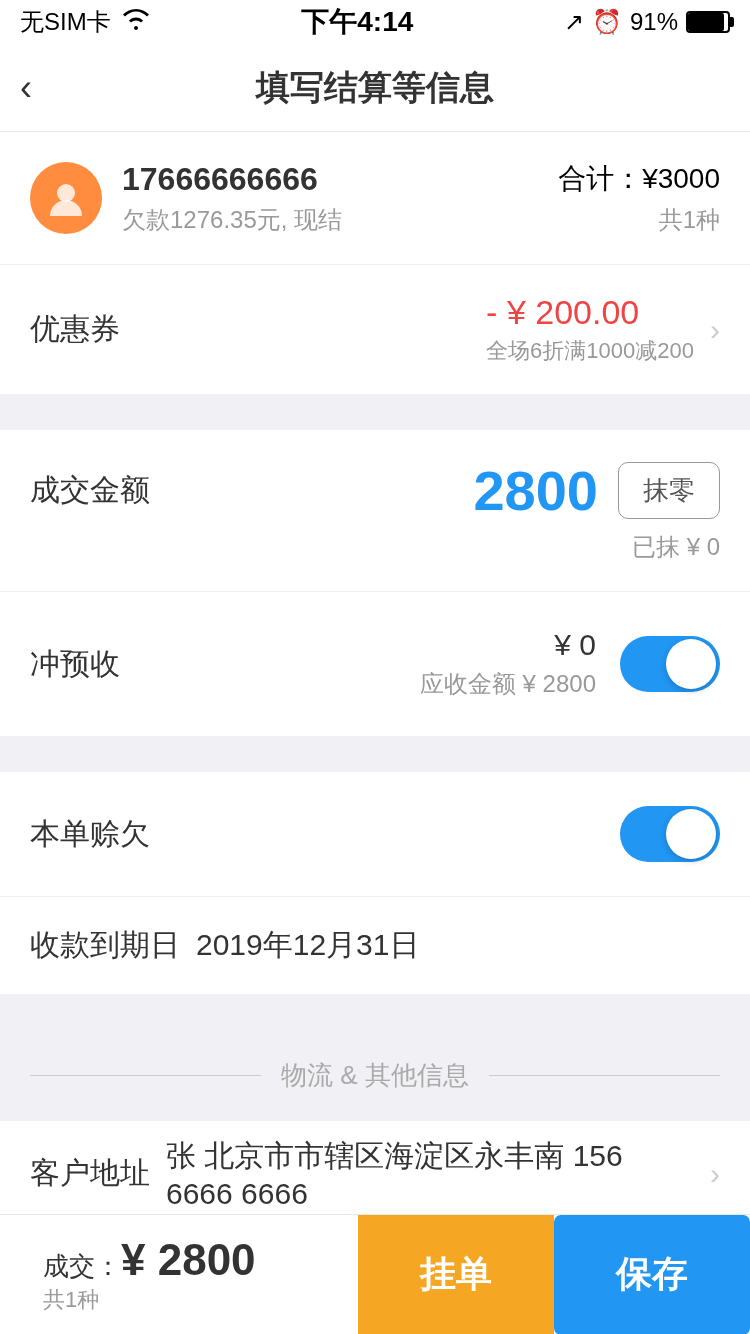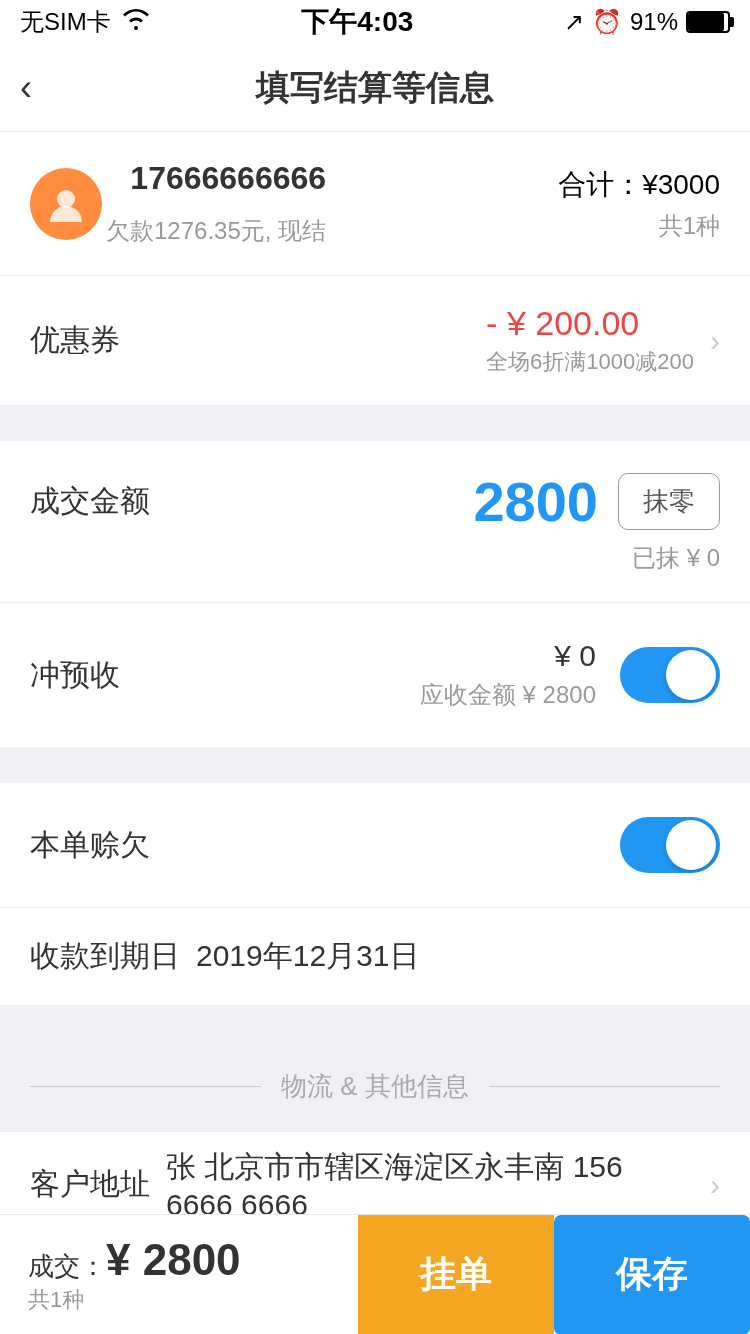--- a/index.html
+++ b/index.html
@@ -61,43 +61,42 @@
     .customer-row {
       background: #fff;
       padding: 28px 30px;
       display: flex;
       align-items: center;
       justify-content: space-between;
     }
     .customer-left {
       display: flex;
       align-items: center;
-      gap: 4px;
-      text-align: right;
+      gap: 20px;
     }
     .avatar {
       width: 72px;
       height: 72px;
       border-radius: 50%;
       background: #ff8c3f;
       display: flex;
       align-items: center;
       justify-content: center;
       color: #fff;
       font-size: 32px;
     }
     .customer-info .phone {
       font-size: 32px;
       font-weight: 600;
       color: #333;
     }
     .customer-info .sub {
       font-size: 24px;
       color: #999;
-      margin-top: 18px;
+      margin-top: 6px;
     }
     .customer-right {
       text-align: right;
     }
     .customer-right .count {
       font-size: 24px;
       color: #999;
       margin-top: 6px;
     }
 
@@ -319,20 +318,21 @@
       width: 750px;
       height: 120px;
       background: #fff;
       display: flex;
       align-items: center;
       border-top: 1px solid #e8e8e8;
     }
     .footer-left {
       flex: 1;
       padding: 0 28px;
+      margin-left: 15px;
     }
     .footer-deal {
       font-size: 26px;
       color: #333;
     }
     .footer-amount {
       font-size: 44px;
       font-weight: 700;
       color: #333;
     }
@@ -396,21 +396,21 @@
   <div class="status-left">
     <span>无SIM卡</span>
     <span>
       <svg width="30" height="22" viewBox="0 0 30 22">
         <path d="M15 18a2 2 0 1 1 0 4 2 2 0 0 1 0-4z" fill="#000"></path>
         <path d="M8 12.5c1.8-1.8 4.3-2.9 7-2.9s5.2 1.1 7 2.9l-2 2c-1.3-1.3-3.1-2-5-2s-3.7.8-5 2l-2-2z" fill="#000"></path>
         <path d="M2 6.5C5.3 3.2 9.9 1 15 1s9.7 2.2 13 5.5l-2 2C23.1 5.6 19.3 3.5 15 3.5S6.9 5.6 4 8.5l-2-2z" fill="#000"></path>
       </svg>
     </span>
   </div>
-  <div class="status-center">下午4:03</div>
+  <div class="status-center">下午4:14</div>
   <div class="status-right">
     <span>↗</span>
     <span>⏰</span>
     <span>91%</span>
     <div class="battery">
       <div class="battery-fill"></div>
     </div>
   </div>
 </div>
 

